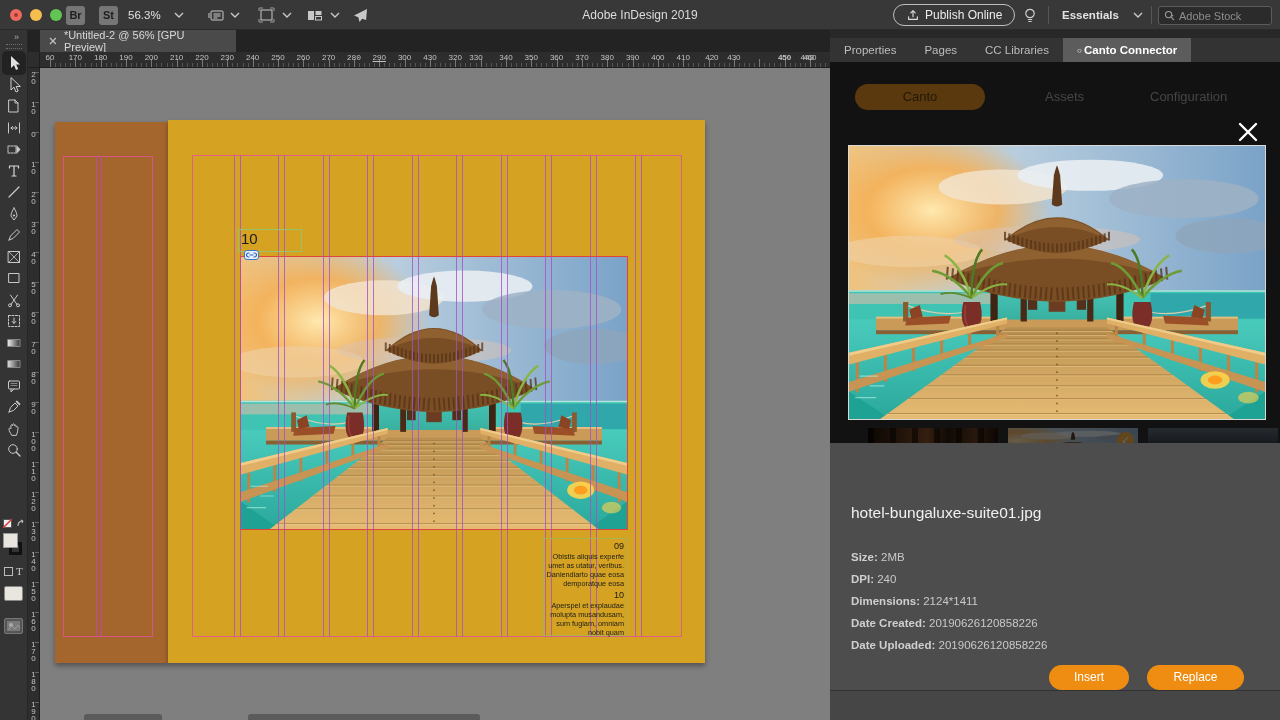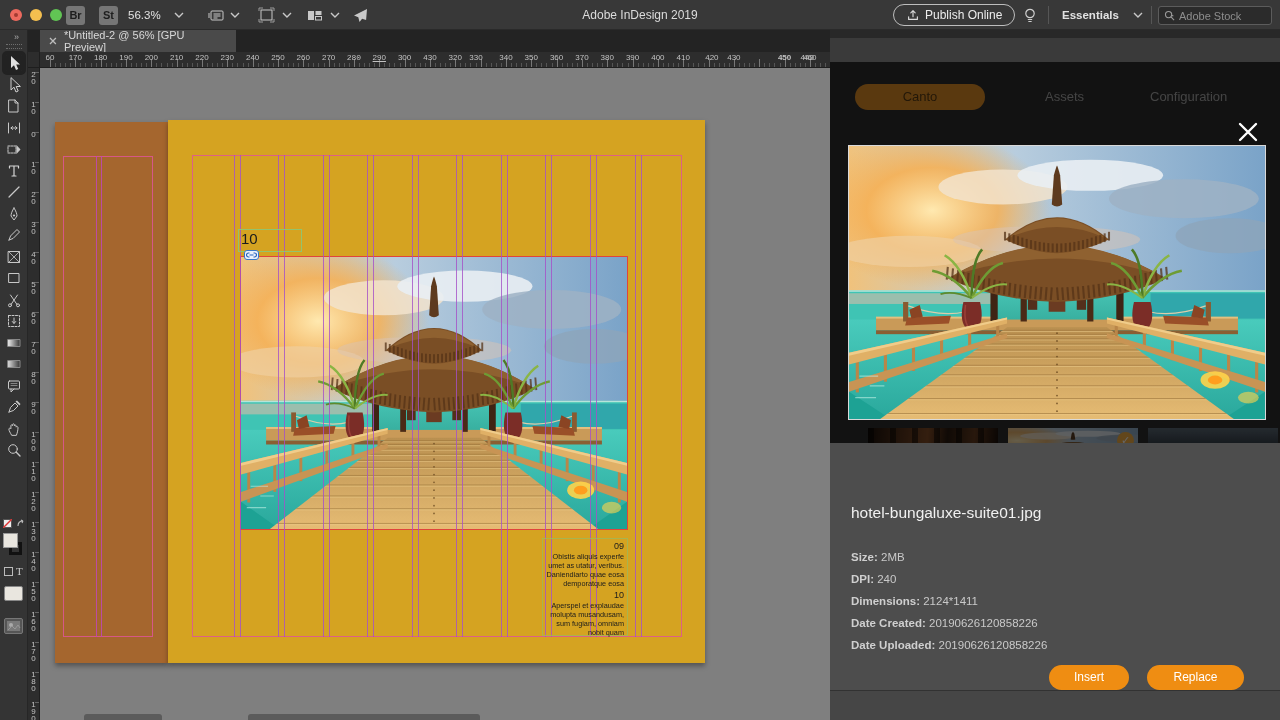--- a/index.html
+++ b/index.html
@@ -667,20 +667,26 @@
         <div class="guide" style="left: 466.5px; top: 35px; height: 482px; background: rgba(165, 80, 200, 0.8);"></div>
         <div class="guide" style="left: 472.5px; top: 35px; height: 482px; background: rgba(165, 80, 200, 0.8);"></div>
       </div>
   </div>
 
   <div class="abs" style="left:84px;top:714px;width:78px;height:6px;background:#5b5b5b;border-radius:3px 3px 0 0"></div>
   <div class="abs" style="left:248px;top:714px;width:232px;height:6px;background:#5b5b5b;border-radius:3px 3px 0 0"></div>
 
   <section class="panel">
     <div class="abs" style="left:0;top:0;width:450px;height:8px;background:#282828"></div>
+    <div class="ptabs">
+      <div class="ptab">Properties</div>
+      <div class="ptab">Pages</div>
+      <div class="ptab">CC Libraries</div>
+      <div class="ptab active"><span style="font-size:8px;vertical-align:1px">○&nbsp;</span><span>Canto Connector</span></div>
+    </div>
 
     <div class="overlay">
       <div class="dim">
         <div class="cantopill abs" style="left:25px;top:22px;width:130px">Canto</div>
         <div class="innertab abs" style="left:215px;top:27px">Assets</div>
         <div class="innertab abs" style="left:320px;top:27px">Configuration</div>
       </div>
       <div class="xclose">
         <svg width="24" height="24" viewBox="0 0 24 24">
             <path d="M4 4l16 16M20 4L4 20" stroke="#fff" stroke-width="2.4" stroke-linecap="round"></path>

